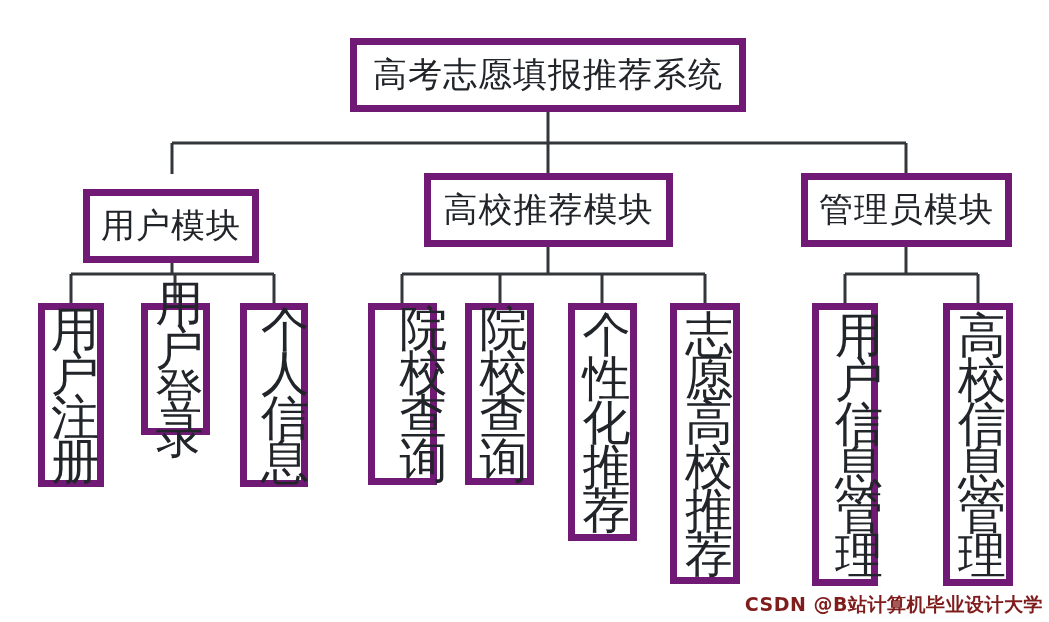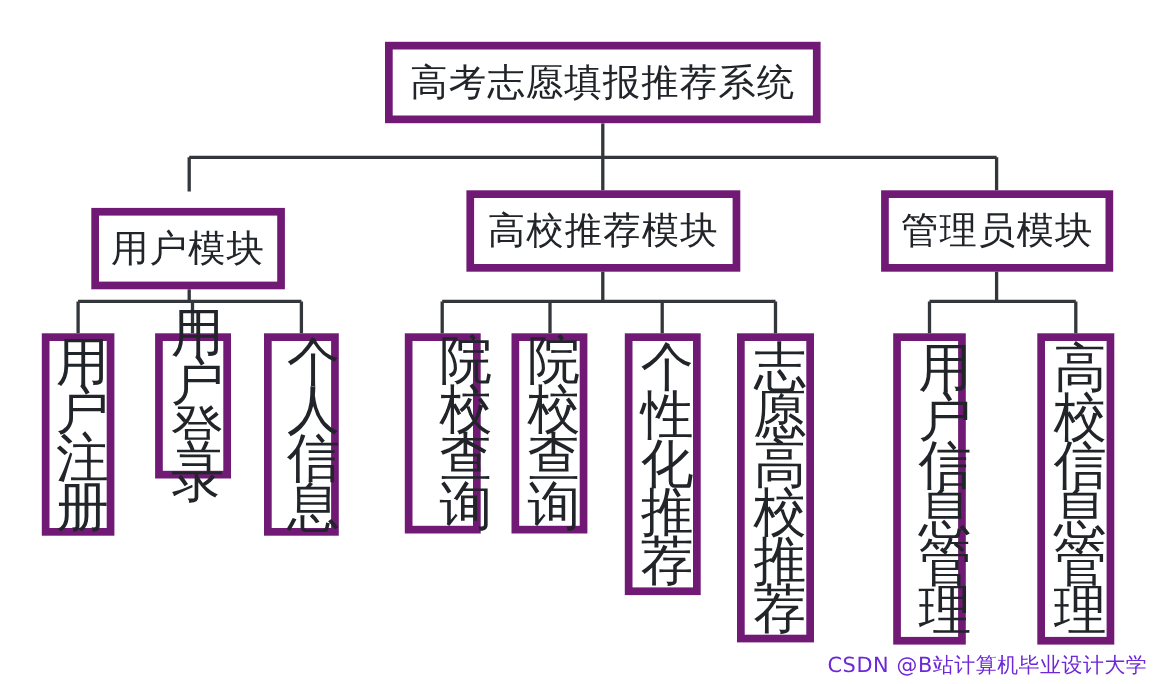--- a/index.html
+++ b/index.html
@@ -46,23 +46,24 @@
     display: block;
     width: 40px;
     word-break: break-all;
     text-align: center;
   }
   .watermark {
     position: absolute;
     right: 6px;
     top: 592px;
     font-size: 19px;
-    color: #6d28d9;
+    color: #7f1d1d;
     letter-spacing: 0.5px;
     white-space: nowrap;
+    font-weight: bold;
   }
 </style>
 </head>
 <body>
 
 <div class="canvas">
 
   <svg class="connectors" viewBox="0 0 1049 622" xmlns="http://www.w3.org/2000/svg" aria-hidden="true">
 
     <path d="M548,112 V143 M172,143 H906 M172,143 V174 M548,143 V174 M906,143 V174" fill="none" stroke="#33373b" stroke-width="3"></path>

